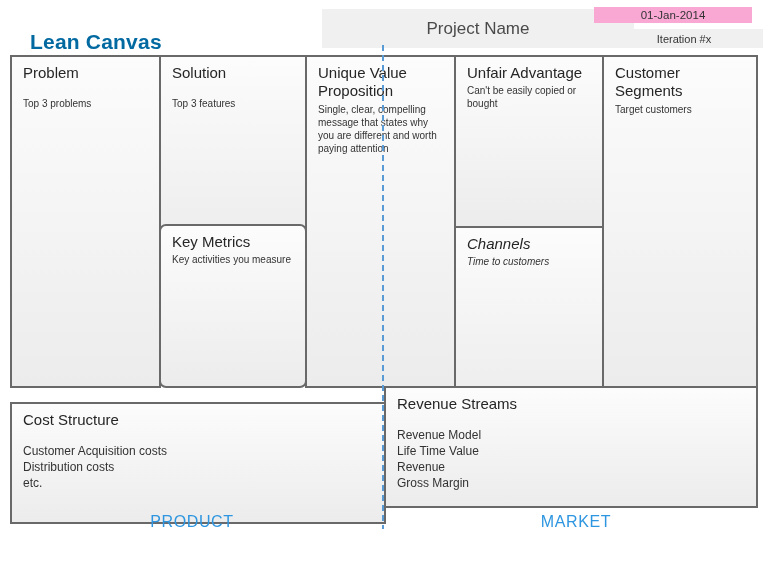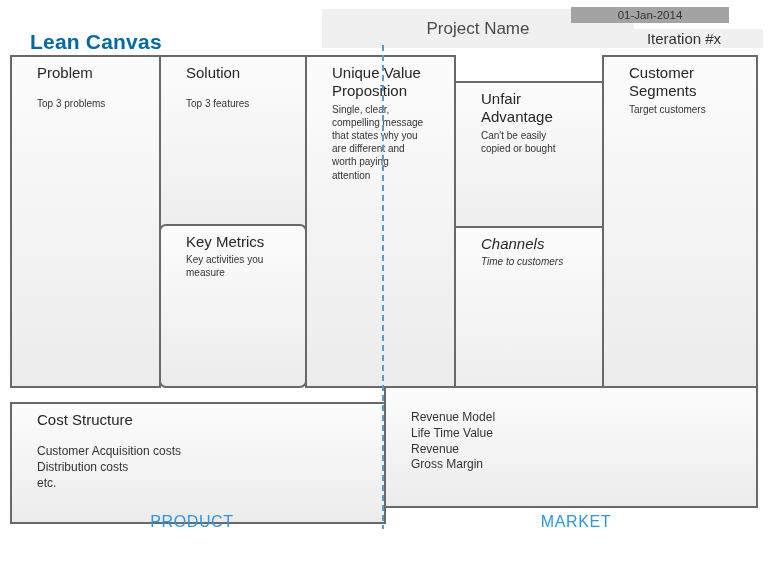--- a/index.html
+++ b/index.html
@@ -17,57 +17,57 @@
     font-size: 21px; font-weight: bold; color: #0369a1;
     letter-spacing: 0.2px;
   }
   .project-box {
     position: absolute; left: 322px; top: 9px; width: 312px; height: 39px;
     background: #f0f0f0;
     display: flex; align-items: center; justify-content: center;
     font-size: 17px; color: #4a4a4a;
   }
   .date-box {
-    position: absolute; left: 571px; top: 7px; width: 158px; height: 16px;
-    background: #a3a3a3;
+    position: absolute; left: 594px; top: 7px; width: 158px; height: 16px;
+    background: #f9a8d4;
     display: flex; align-items: center; justify-content: center;
     font-size: 11.5px; color: #333333;
   }
   .iter-box {
     position: absolute; left: 605px; top: 29px; width: 158px; height: 19px;
     background: #f0f0f0;
     display: flex; align-items: center; justify-content: center;
-    font-size: 15px; color: #333333;
+    font-size: 11px; color: #333333;
   }
 
   
   .canvas { position: absolute; left: 10px; top: 55px; width: 748px; height: 453px; }
   .box {
     position: absolute;
     border: 2px solid #696969;
     background: linear-gradient(to bottom, #fcfcfc 0%, #ececec 100%);
-    padding: 7px 25px;
+    padding: 7px 11px;
     overflow: hidden;
   }
   .box-title {
     font-size: 15px; color: #262626; line-height: 1.22;
     white-space: pre-line;
   }
   .box-body {
     font-size: 10px; color: #333333; line-height: 1.32;
     white-space: pre-line; margin-top: 2px;
   }
   .box-body.spaced { margin-top: 15px; }
   .box-body.big { font-size: 12px; }
 
   .box-problem        { left: 0;     top: 0;     width: 151px; height: 333px; }
   .box-solution       { left: 149px; top: 0;     width: 148px; height: 199px; }
   .box-key-metrics    { left: 149px; top: 169px; width: 148px; height: 164px; border-radius: 7px; }
   .box-uvp            { left: 295px; top: 0;     width: 151px; height: 333px; }
-  .box-unfair         { left: 444px; top: 0;     width: 150px; height: 173px; margin-top: 26px; }
+  .box-unfair         { left: 444px; top: 0;     width: 150px; height: 173px; }
   .box-channels       { left: 444px; top: 171px; width: 150px; height: 184px; font-style: italic; }
   .box-customer       { left: 592px; top: 0;     width: 156px; height: 333px; }
   .box-cost           { left: 0;     top: 331px; width: 376px; height: 122px; margin-top: 16px; }
   .box-revenue        { left: 374px; top: 331px; width: 374px; height: 122px; }
 
   
   .dash-line {
     position: absolute; left: 382px; top: 45px; width: 2px; height: 484px;
     background: repeating-linear-gradient(
       to bottom, #5b9bd5 0px, #5b9bd5 6px, transparent 6px, transparent 10px);
@@ -139,20 +139,21 @@
     </div>
 
     <div class="box box-cost">
       <div class="box-title">Cost Structure</div>
       <div class="box-body big spaced">Customer Acquisition costs
 Distribution costs
 etc.</div>
     </div>
 
     <div class="box box-revenue">
+      <div class="box-title">Revenue Streams</div>
       <div class="box-body big spaced">Revenue Model
 Life Time Value
 Revenue
 Gross Margin</div>
     </div>
 
   </div>
 
   <div class="dash-line"></div>
 

